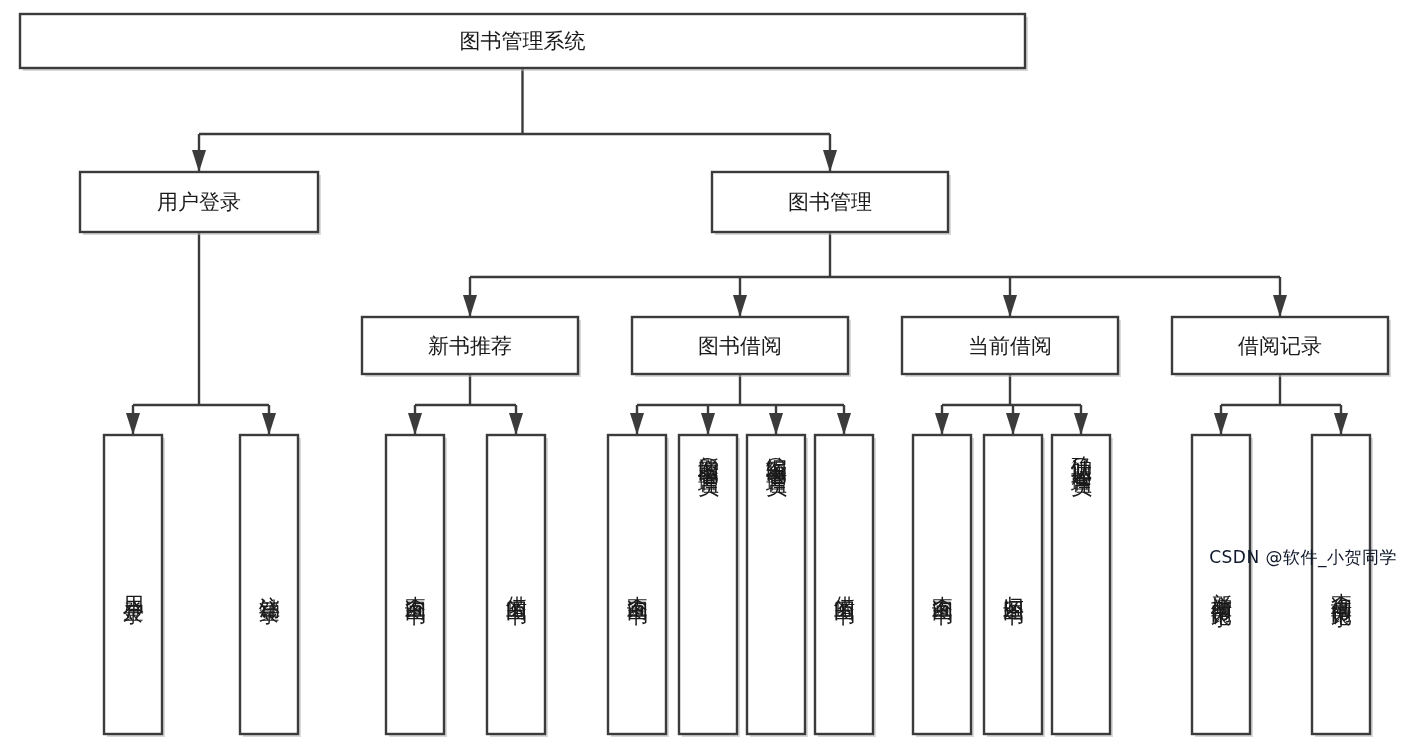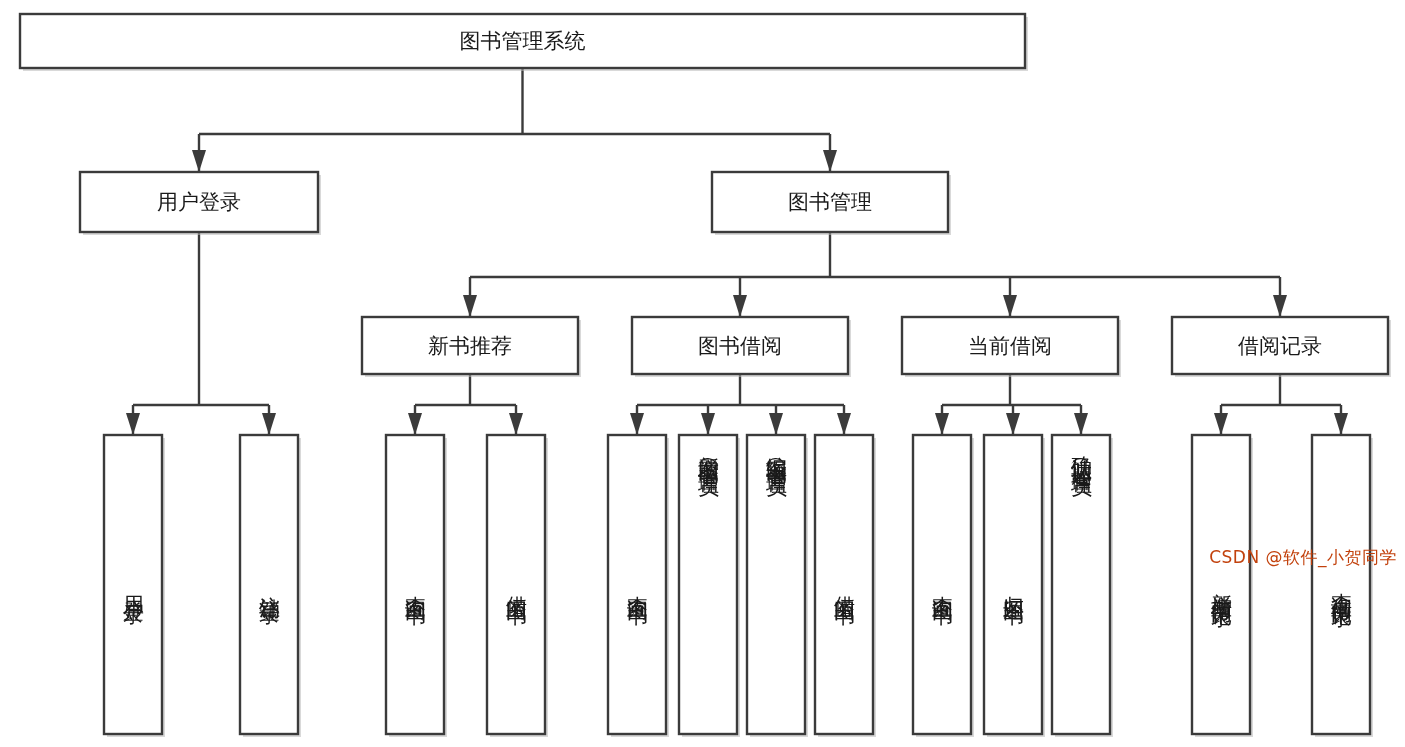--- a/index.html
+++ b/index.html
@@ -69,21 +69,21 @@
     align-items: center;
     justify-content: center;
     pointer-events: none;
   }
   .watermark {
     position: absolute;
     right: 8px;
     bottom: 5px;
     font-family: "DejaVu Sans", "Liberation Sans", sans-serif;
     font-size: 17px;
-    color: #c2410c;
+    color: #0f172a;
     white-space: nowrap;
     letter-spacing: 0.5px;
   }
 </style>
 </head>
 <body>
 
 <div id="diagram-root">
   <svg id="diagram-svg" viewBox="0 0 1405 747">
     <g id="connector-layer">

